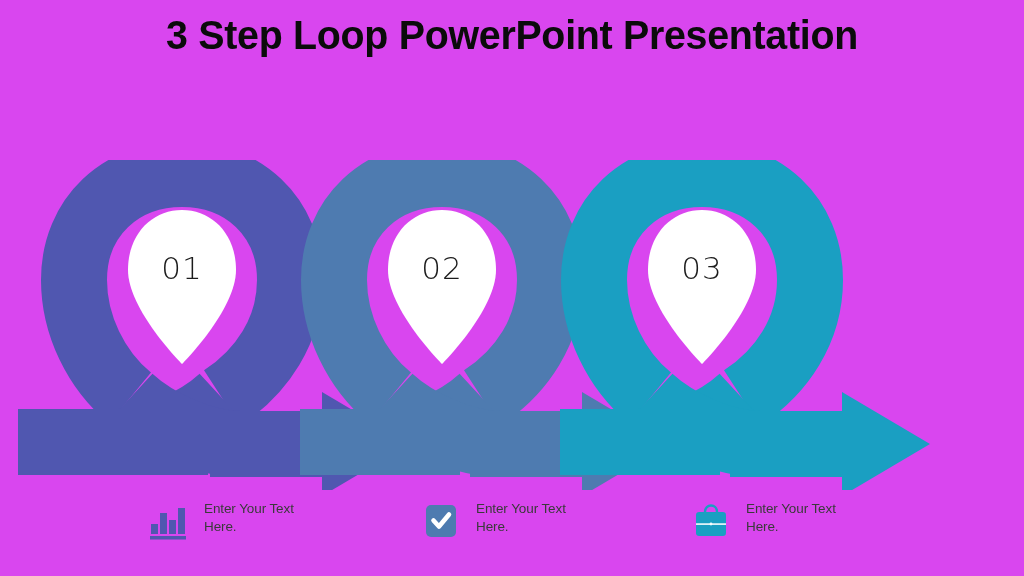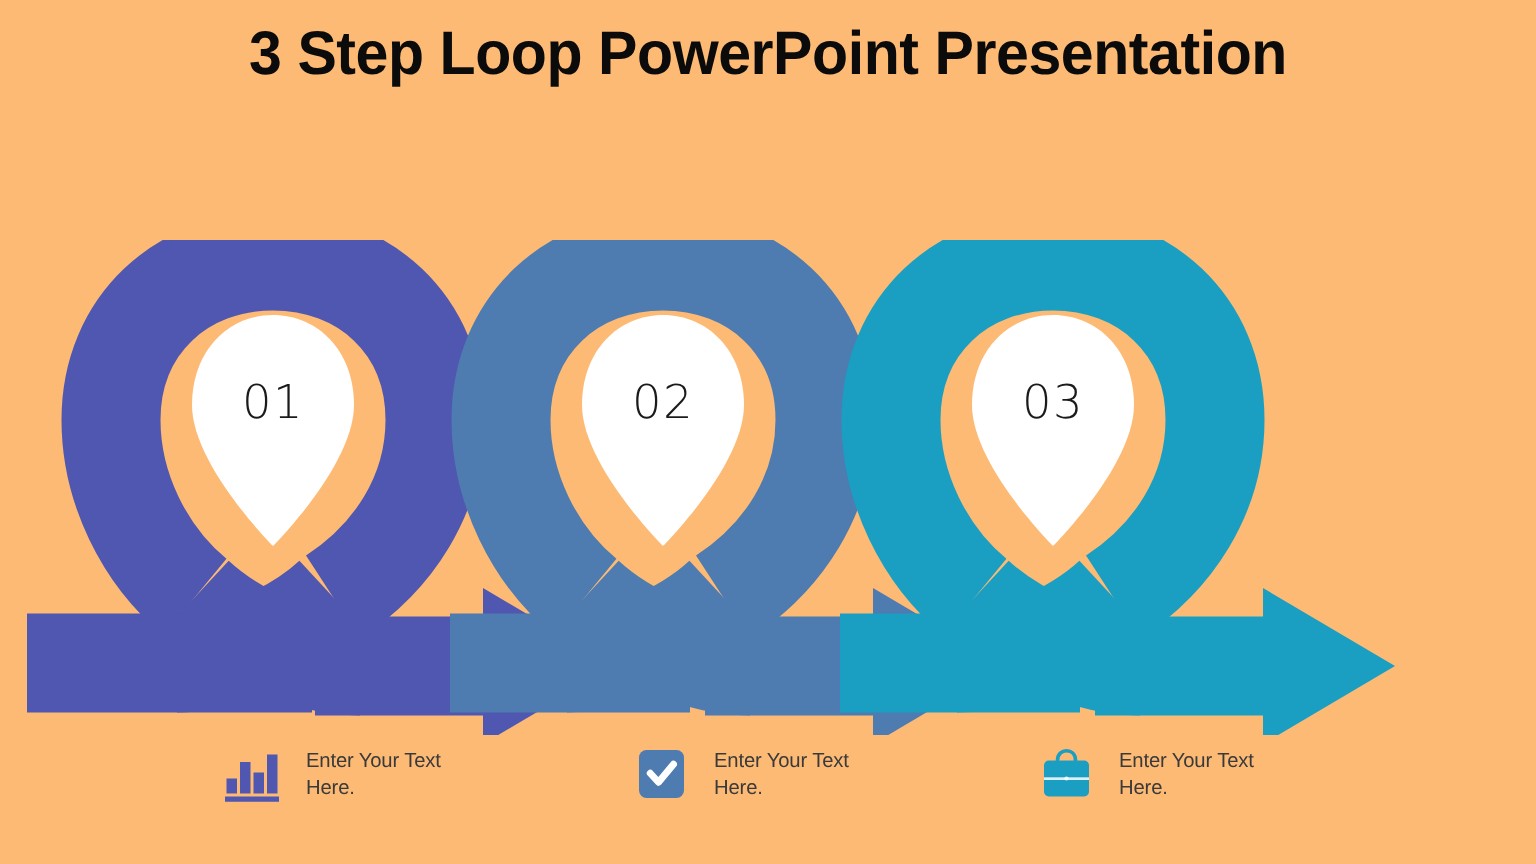--- a/index.html
+++ b/index.html
@@ -13,21 +13,21 @@
     height: 576px;
     position: relative;
     overflow: hidden;
     font-family: "Liberation Sans", sans-serif;
     -webkit-font-smoothing: antialiased;
   }
 
   .slide {
     position: absolute;
     inset: 0;
-    background: #fdba74;
+    background: #d946ef;
   }
 
   
   .slide-title {
     position: absolute;
     left: 0;
     right: 0;
     top: 12px;
     text-align: center;
     font-family: "Liberation Sans Narrow", "Liberation Sans", sans-serif;
@@ -61,24 +61,24 @@
   
   .legend {
     position: absolute;
     left: 0;
     top: 484px;
     width: 1024px;
     height: 62px;
   }
   .legend-item {
     position: absolute;
-    top: 4px;
+    top: 16px;
     display: flex;
     flex-direction: row;
-    align-items: center;
+    align-items: flex-start;
     gap: 14px;
     height: 56px;
   }
   .legend-item.i0 { left: 148px; }
   .legend-item.i1 { left: 420px; }
   .legend-item.i2 { left: 690px; }
 
   .legend-icon {
     width: 42px;
     height: 42px;

